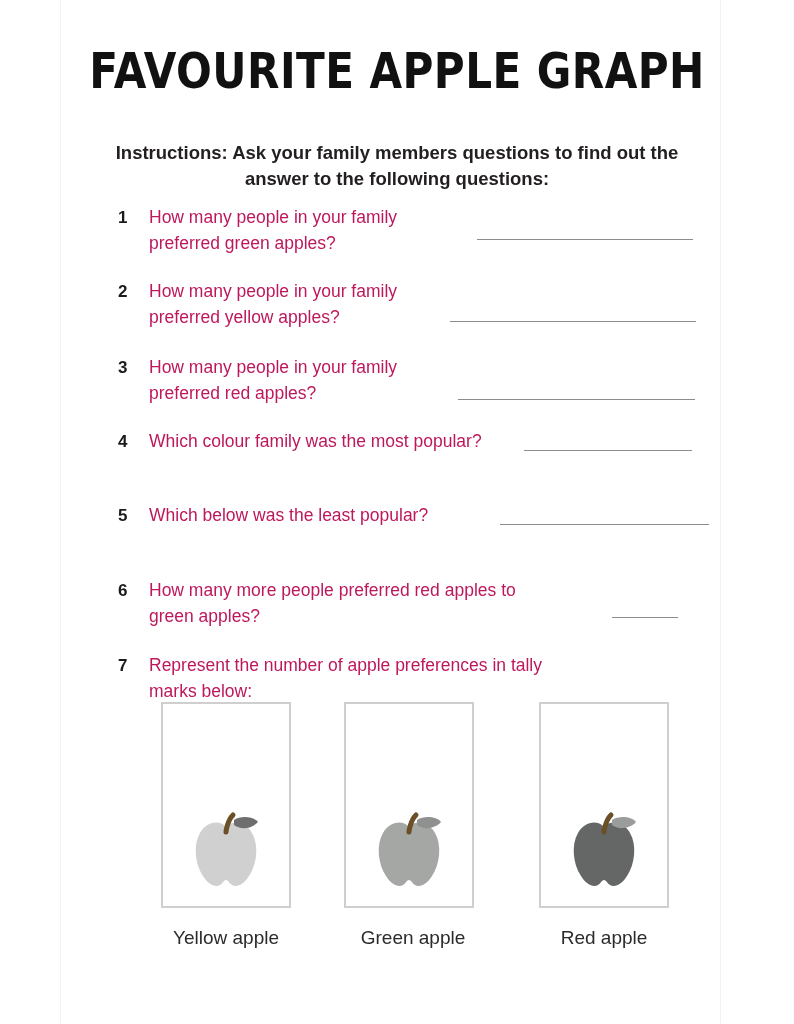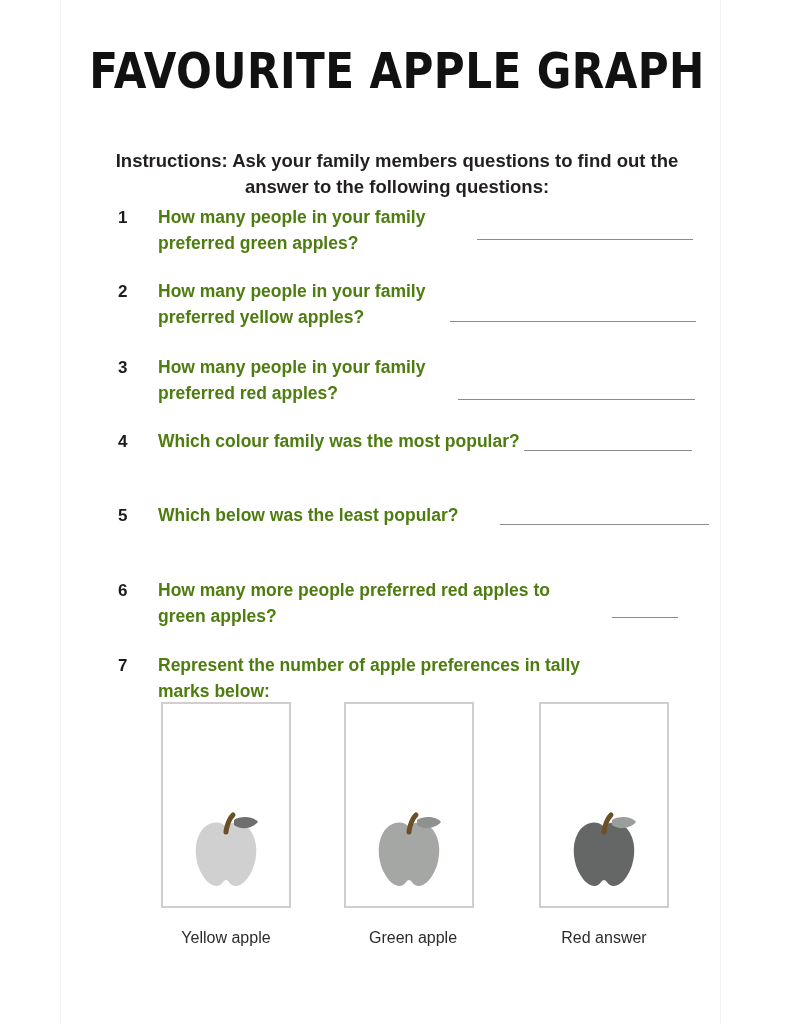--- a/index.html
+++ b/index.html
@@ -52,48 +52,47 @@
     position: absolute;
     left: 112px;
     width: 570px;
     top: 140px;
     text-align: center;
     font-family: "Liberation Sans", sans-serif;
     font-weight: 700;
     font-size: 18.5px;
     line-height: 26px;
     color: #231f20;
-    margin-top: 8px;
   }
 
   .q {
     position: absolute;
     left: 118px;
     width: 600px;
   }
   .q-num {
     position: absolute;
     left: 0;
     top: 0;
     width: 26px;
     text-align: left;
     font-weight: 700;
     font-size: 17px;
     line-height: 25px;
     color: #1b1b1b;
   }
   .q-text {
     position: absolute;
-    left: 40px;
+    left: 31px;
     top: 0;
     font-size: 17.5px;
     line-height: 25.5px;
-    color: #4d7c0f;
+    color: #be185d;
     white-space: pre-line;
-    font-weight: 700;
+    font-weight: 400;
   }
 
   .ans-line {
     position: absolute;
     height: 0;
     border-top: 1.6px solid #8c8c8c;
   }
 
   
   .boxes {
@@ -110,21 +109,21 @@
   .apple-wrap {
     position: absolute;
     bottom: 14px;
     left: 50%;
     transform: translateX(-50%);
     width: 80px;
     height: 86px;
   }
   .box-label {
     position: absolute;
-    font-size: 16px;
+    font-size: 19px;
     line-height: 20px;
     color: #2b2b2b;
     text-align: center;
     font-weight: 400;
   }
 </style>
 </head>
 <body>
 
 <div class="page">
@@ -208,17 +207,17 @@
 
     <div class="tally-box" style="left:539px; top:702px; width:130px; height:206px;">
       <div class="apple-wrap">
         <svg viewBox="0 0 80 86" width="80" height="86" aria-hidden="true">
           <path d="M40 21 C33 13 20 16 14 27 C7 39 9 58 17 70 C22 78 29 82 34 79 C37 77 38 74 40 74 C42 74 43 77 46 79 C51 82 58 78 63 70 C71 58 73 39 66 27 C60 16 47 13 40 21 Z" fill="#646765"></path>
           <path d="M40 26 C40 26 41 15 47 9" stroke="#6b4f27" stroke-width="5" stroke-linecap="round" fill="none"></path>
           <path d="M48 14 C56 9 68 11 72 16 C66 23 54 24 48 19 Z" fill="#9b9d9b"></path>
         </svg>
       </div>
     </div>
-    <div class="box-label" style="left:539px; top:928px; width:130px;">Red answer</div>
+    <div class="box-label" style="left:539px; top:928px; width:130px;">Red apple</div>
 
   </div>
 
 </div>
 
 </body></html>

